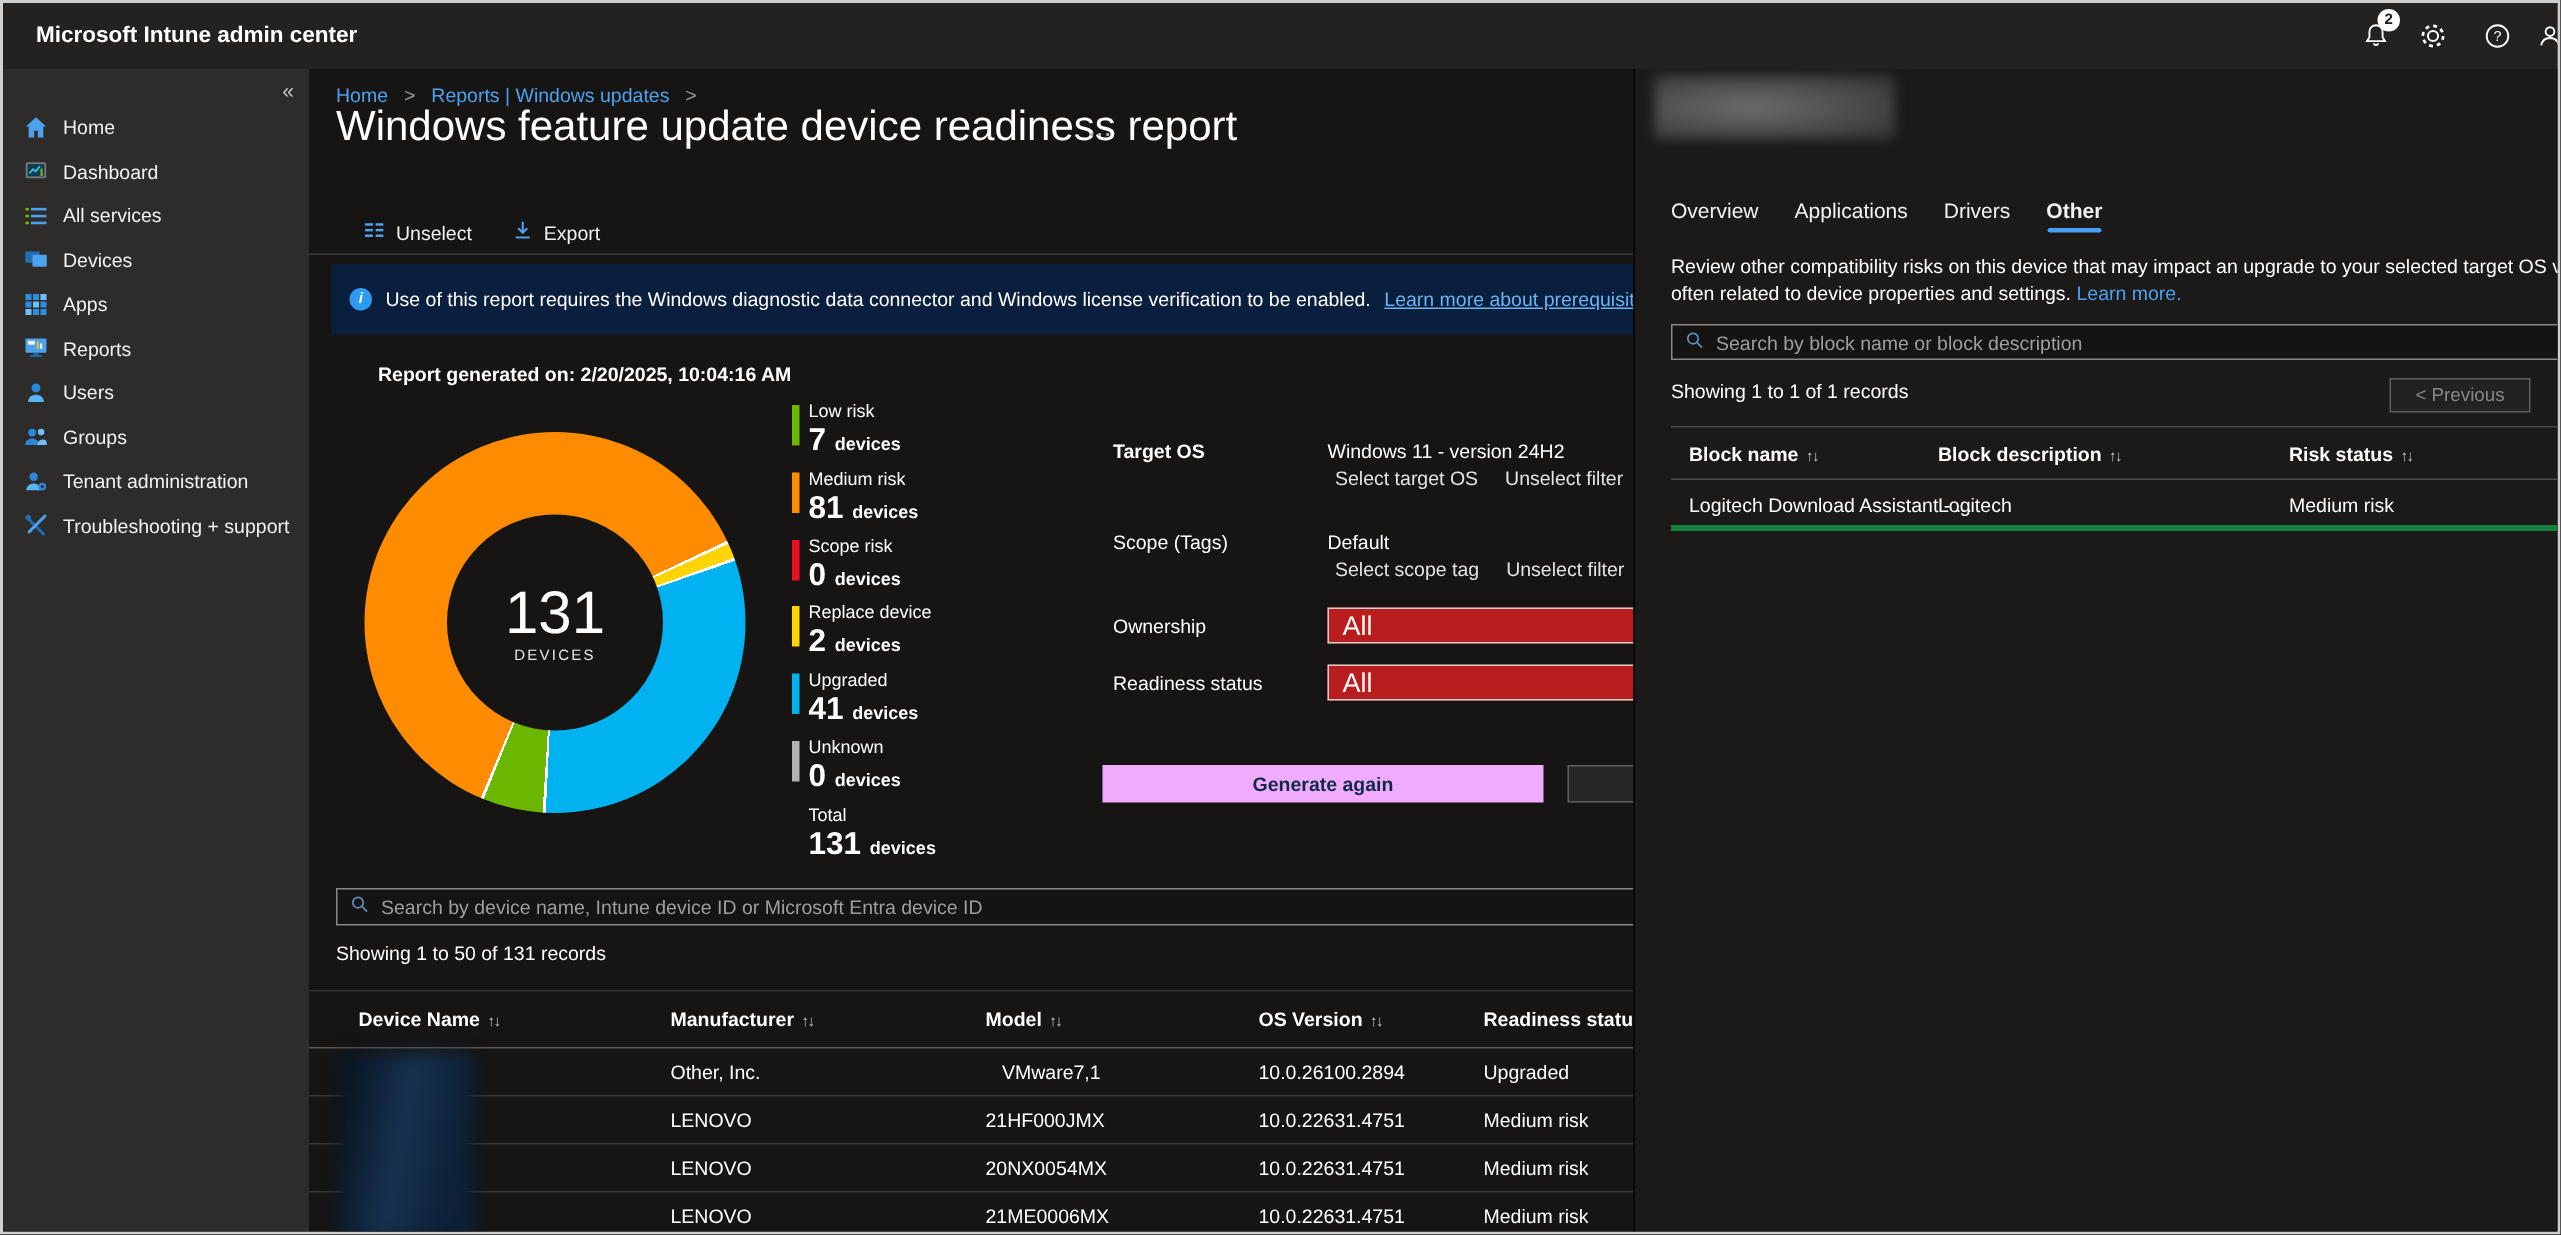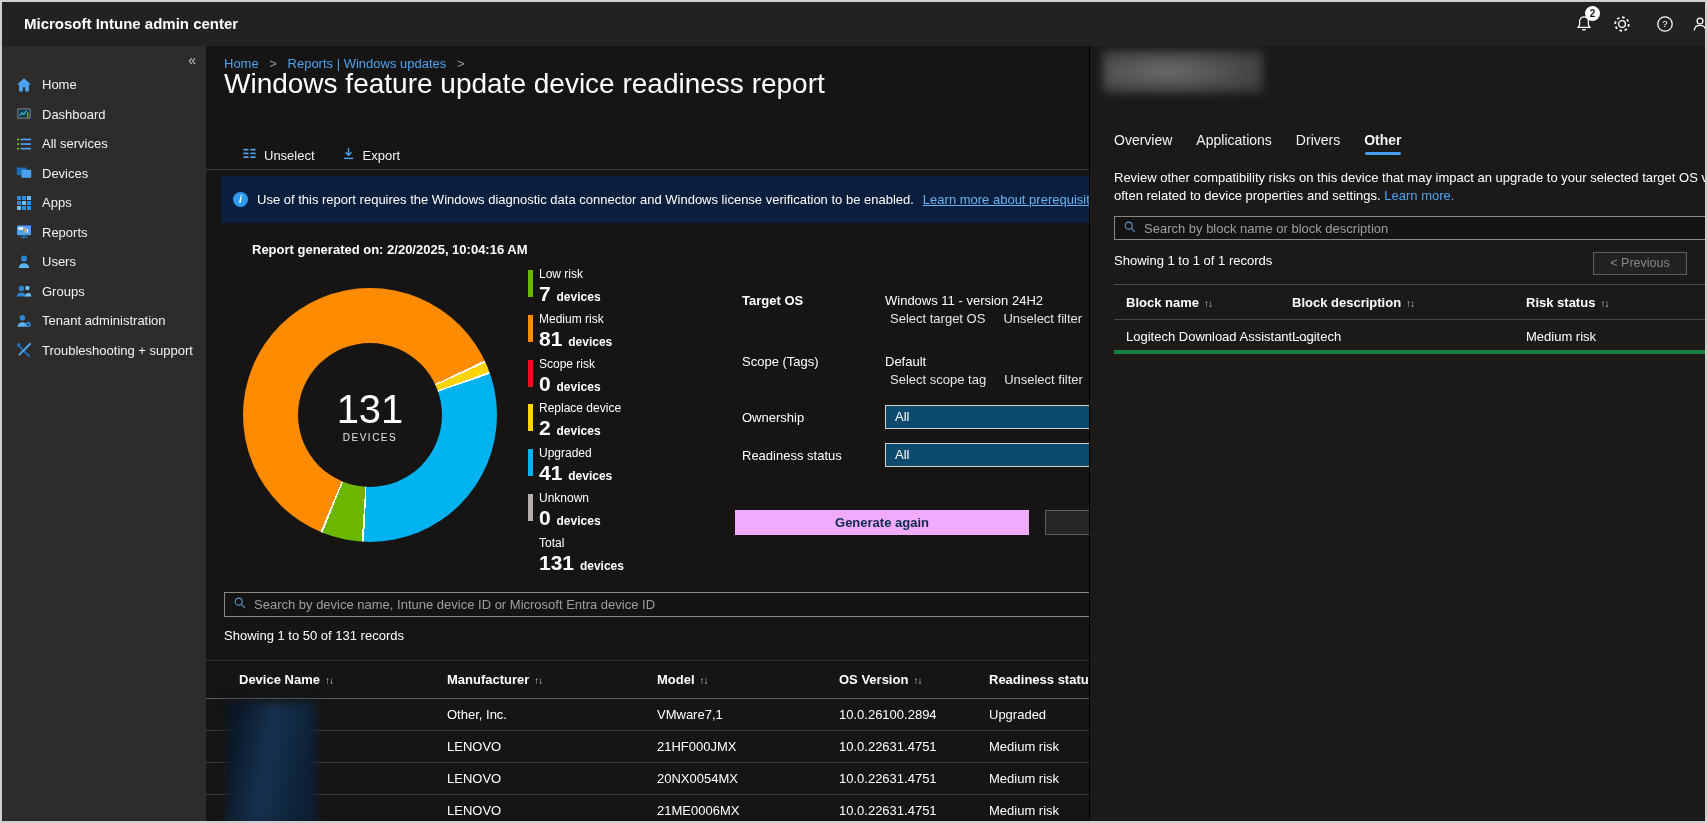--- a/index.html
+++ b/index.html
@@ -47,21 +47,21 @@
 .lg-bar{position:absolute;left:0;top:2px;width:5px;height:27px}
 .lg-name{font-size:12px;line-height:13px}
 .lg-val{font-size:21px;font-weight:600;line-height:25px;white-space:nowrap}
 .lg-val .u{font-size:12px}
 
 .f-label{position:absolute;left:536px;font-size:13px;white-space:nowrap}
 .f-value{position:absolute;left:679px;font-size:13px;white-space:nowrap}
 .f-links{position:absolute;left:684px;display:flex;gap:18px;font-size:13px;white-space:nowrap}
 .f-links span{color:#e5e5e5;cursor:pointer}
 .select{position:absolute;left:679px;width:250px;height:24px;border:1px solid #d2d0ce;
-  background:#0c4a6e;line-height:22px;padding-left:9px;font-size:13px;cursor:pointer}
+  background:#b91c1c;line-height:22px;padding-left:9px;font-size:18px;cursor:pointer}
 .btn-primary{position:absolute;left:529px;top:464px;width:294px;height:25px;background:#f0abfc;
   color:#0e2a45;font-weight:700;font-size:13px;text-align:center;line-height:25px;cursor:pointer}
 .btn-secondary{position:absolute;left:839px;top:464px;width:120px;height:25px;background:#272625;
   border:1px solid #605e5c;cursor:pointer}
 
 .searchbox{position:absolute;height:25px;border:1px solid #8a8886;background:#151413;
   display:flex;align-items:center;padding:0 8px;gap:7px}
 .searchbox input{flex:1;background:transparent;border:none;outline:none;color:#d2d0ce;
   font-size:13px;font-family:Liberation Sans, sans-serif}
 .searchbox input::placeholder{color:#a19f9d}
@@ -376,21 +376,21 @@
         <span class="dt-hcell" style="left: 33px;"><span>Device Name</span><span class="sort">↑↓</span></span>
         <span class="dt-hcell" style="left: 241px;"><span>Manufacturer</span><span class="sort">↑↓</span></span>
         <span class="dt-hcell" style="left: 451px;"><span>Model</span><span class="sort">↑↓</span></span>
         <span class="dt-hcell" style="left: 633px;"><span>OS Version</span><span class="sort">↑↓</span></span>
         <span class="dt-hcell" style="left: 783px;"><span>Readiness status</span></span>
       </div>
     <div id="dt-body">
         <div class="dt-row" style="top: 653px;">
           <span class="dt-cell" style="left: 33px;"></span>
           <span class="dt-cell" style="left: 241px;">Other, Inc.</span>
-          <span class="dt-cell" style="left: 451px;">VMware7,1</span>
+          <span class="dt-cell" style="left: 462px;">VMware7,1</span>
           <span class="dt-cell" style="left: 633px;">10.0.26100.2894</span>
           <span class="dt-cell" style="left: 783px;">Upgraded</span>
         </div>
         <div class="dt-row" style="top: 685px;">
           <span class="dt-cell" style="left: 33px;"></span>
           <span class="dt-cell" style="left: 241px;">LENOVO</span>
           <span class="dt-cell" style="left: 451px;">21HF000JMX</span>
           <span class="dt-cell" style="left: 633px;">10.0.22631.4751</span>
           <span class="dt-cell" style="left: 783px;">Medium risk</span>
         </div>

